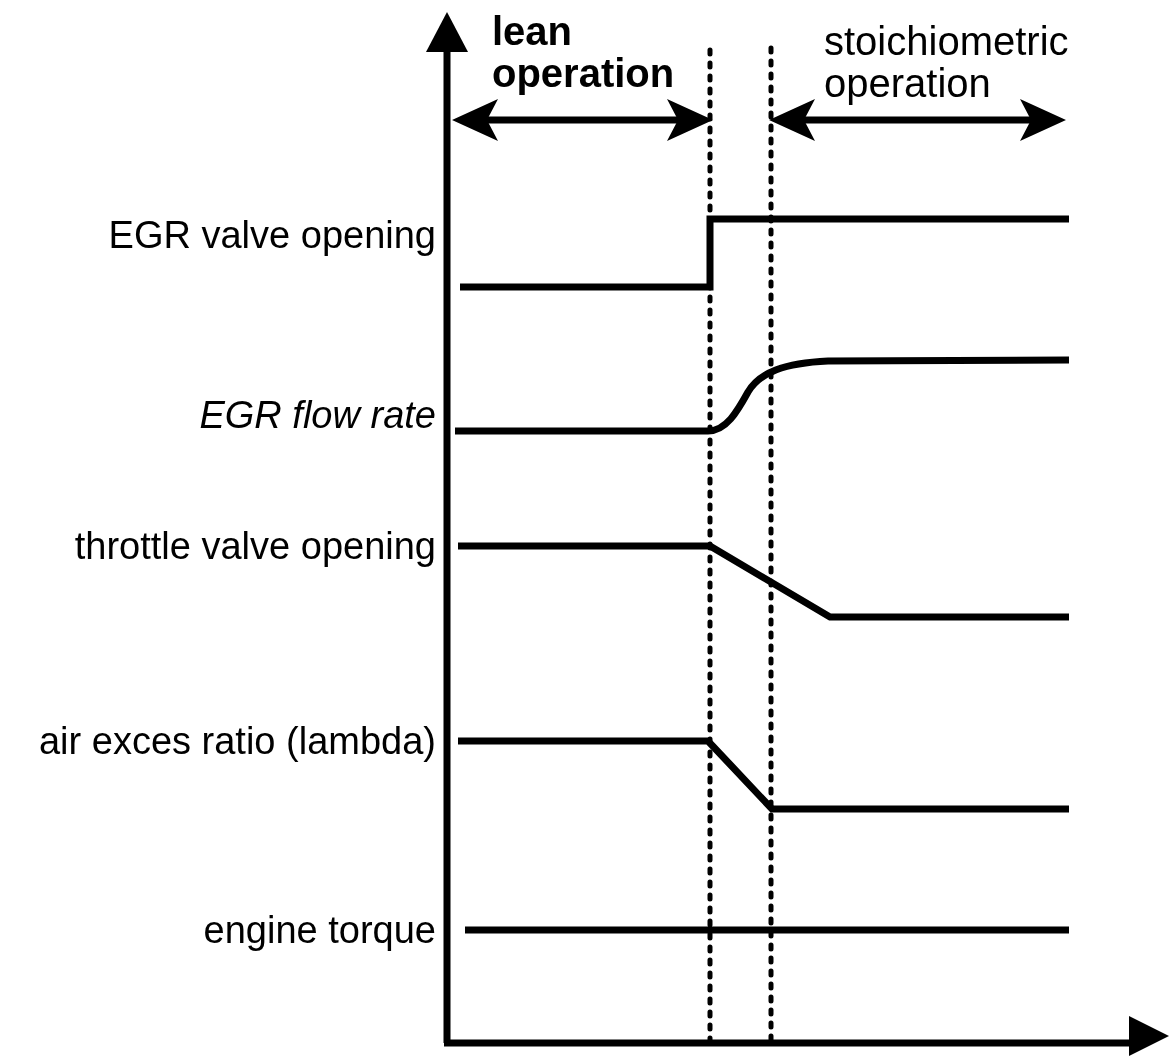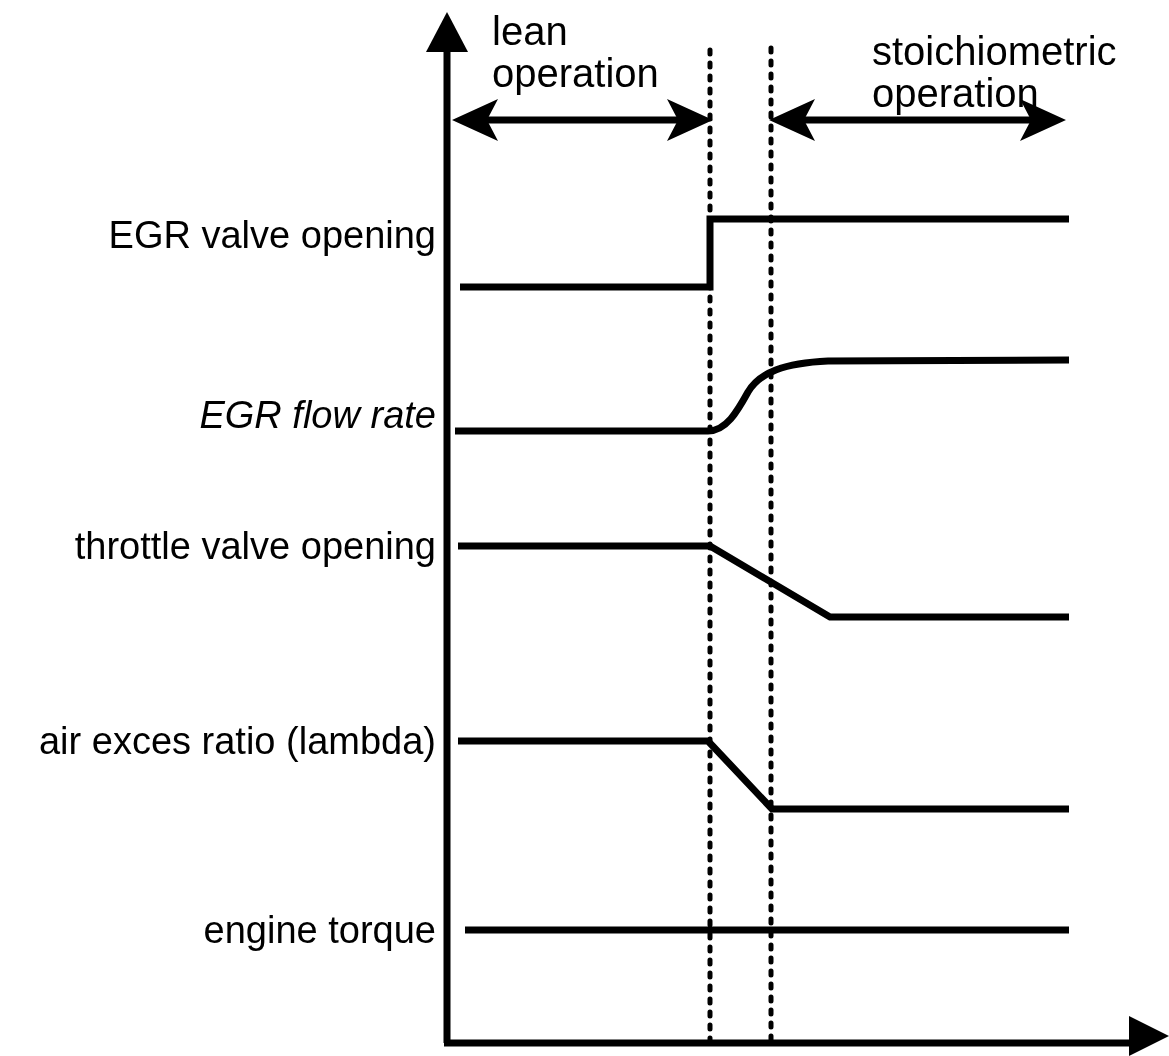--- a/index.html
+++ b/index.html
@@ -37,22 +37,22 @@
     font-size: 40px;
     color: #000000;
     line-height: 1.05;
     white-space: pre-line;
   }
   #label-egr-valve-opening { right: 733px; top: 216px; }
   #label-egr-flow-rate     { right: 733px; top: 396px; font-style: italic; }
   #label-throttle-valve    { right: 733px; top: 527px; }
   #label-lambda            { right: 733px; top: 722px; }
   #label-engine-torque     { right: 733px; top: 911px; margin-left: 19px; }
-  #label-lean-operation    { left: 492px; top: 10px; }
-  #label-stoich-operation  { left: 824px; top: 30px; margin-left: 48px; }
+  #label-lean-operation    { left: 492px; top: 10px; font-weight: bold; }
+  #label-stoich-operation  { left: 824px; top: 20px; }
 </style>
 </head>
 <body>
 
 <div id="page">
 
   <svg id="diagram-svg" viewBox="0 0 1169 1056">
 
     <g>
 

